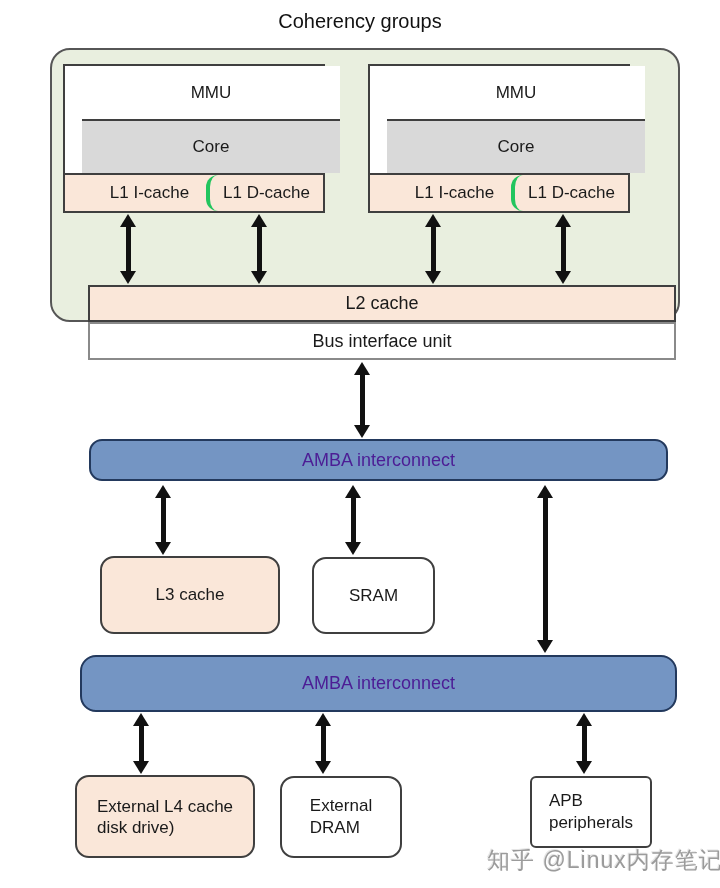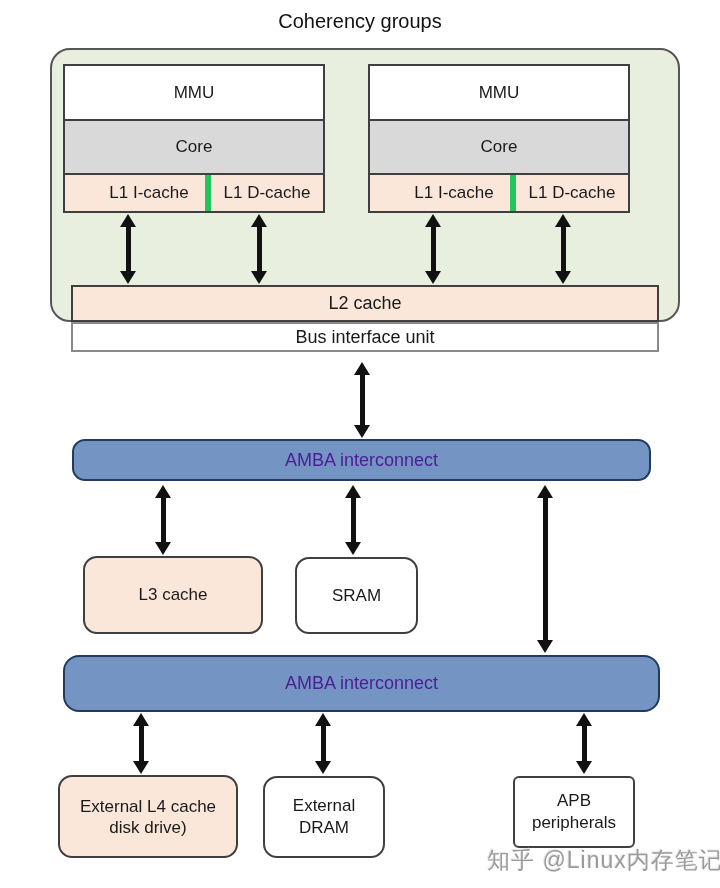--- a/index.html
+++ b/index.html
@@ -1,43 +1,43 @@
 <!DOCTYPE html>
 <html><head>
 <meta charset="utf-8">
 <style>
   html,body{margin:0;padding:0;background:#ffffff;}
   #canvas{
     position:relative;width:720px;height:888px;background:#ffffff;overflow:hidden;
     font-family:"Liberation Sans","DejaVu Sans",sans-serif;color:#1a1a1a;
   }
   .abs{position:absolute;box-sizing:border-box;}
-  .center-text{display:flex;align-items:center;justify-content:center;text-align:center;}
+  .center-text{display:flex;align-items:center;justify-content:center;text-align:left;margin-left:17px;}
 
   
   #title{left:0;top:10px;width:720px;font-size:20px;text-align:center;color:#111;}
 
   
   #group-container{
     left:50px;top:48px;width:630px;height:274px;
     background:#e9efdf;border:2px solid #565656;border-radius:20px;
   }
 
   
   .core-group{border:2px solid #3f3f3f;background:#ffffff;}
   .cg-row{box-sizing:border-box;width:100%;font-size:17px;}
   .cg-mmu{height:53px;background:#ffffff;}
   .cg-core{height:54px;background:#d9d9d9;border-top:2px solid #3f3f3f;}
   .cg-l1row{height:38px;display:flex;border-top:2px solid #3f3f3f;background:#fae7d9;padding-left:28px;}
   .cg-l1cell{flex:1;display:flex;align-items:center;justify-content:center;font-size:17px;}
-  .cg-l1cell+.cg-l1cell{border-left:6px solid #22c55e;}
+  .cg-l1cell+.cg-l1cell{border-left:4px solid #22c55e;border-radius:12px;}
 
   
   #l2-bar{left:71px;top:285px;width:588px;height:37px;background:#fae7d9;border:2px solid #3f3f3f;font-size:18px;z-index:3;}
-  #bus-bar{left:71px;top:322px;width:588px;height:30px;background:#ffffff;border:2px solid #8a8a8a;font-size:18px;z-index:2;}
+  #bus-bar{left:71px;top:322px;width:588px;height:38px;background:#ffffff;border:2px solid #8a8a8a;font-size:18px;z-index:2;}
 
   .amba{
     background:#7495c3;border:2px solid #23395d;color:#4c1d95;
     font-size:18px;z-index:2;
   }
   #amba1{left:72px;top:439px;width:579px;height:42px;border-radius:13px;}
   #amba2{left:63px;top:655px;width:597px;height:57px;border-radius:16px;}
 
   
   .leaf{border:2px solid #3f3f3f;border-radius:14px;background:#ffffff;font-size:17px;line-height:22px;z-index:2;}

